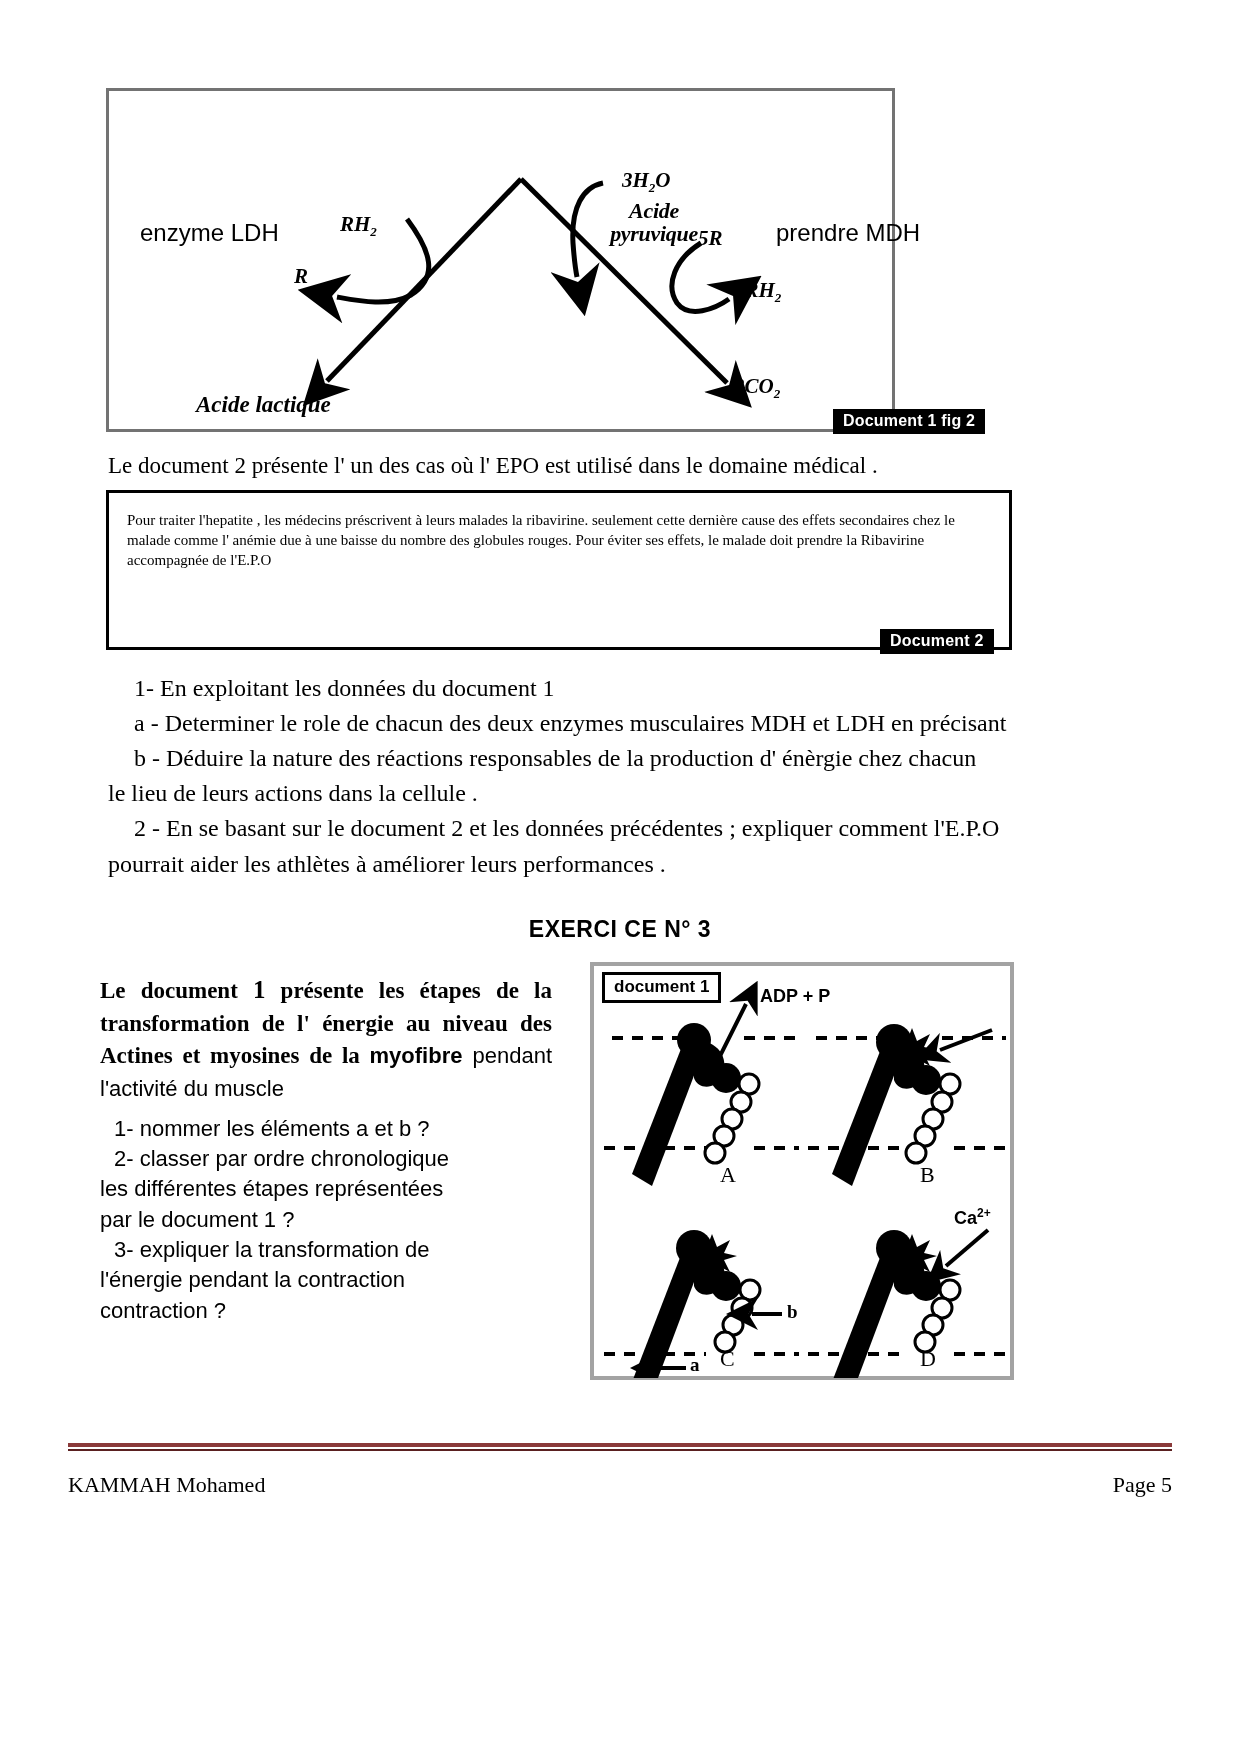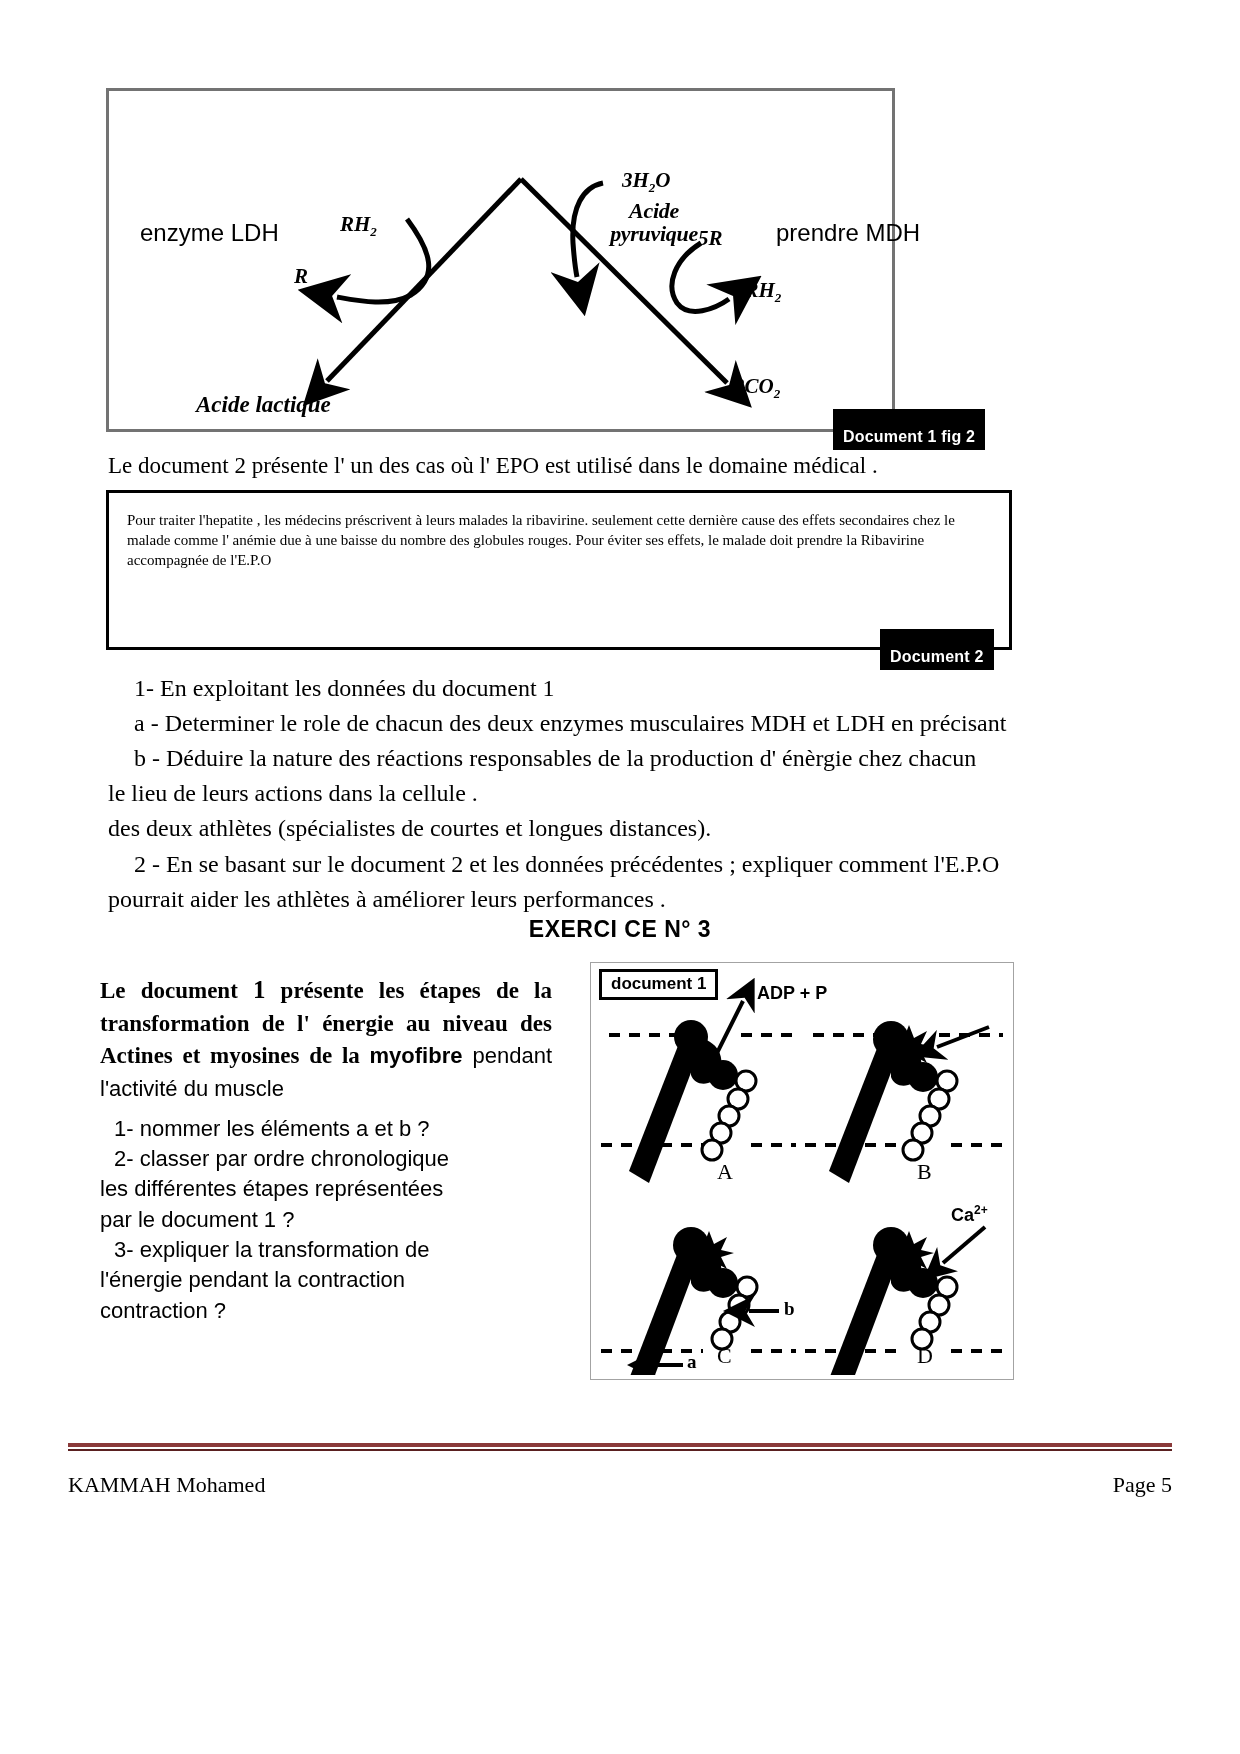--- a/index.html
+++ b/index.html
@@ -75,21 +75,21 @@
     white-space: nowrap;
   }
 
   .doc-tag {
     position: absolute;
     background: #000;
     color: #fff;
     font-family: "Liberation Sans", sans-serif;
     font-weight: bold;
     font-size: 16px;
-    padding: 19px 10px 4px 10px;
+    padding: 3px 10px 4px 10px;
     white-space: nowrap;
     letter-spacing: 0.2px;
   }
   #doc1fig2-tag { left: 833px; top: 409px; }
   #doc2-tag     { left: 880px; top: 629px; }
 
   
   .intro-line {
     position: absolute;
     left: 108px; top: 452px;
@@ -173,21 +173,21 @@
   .ex3-qs p { margin: 0; }
   .ex3-qs .ind { text-indent: 14px; }
 
   
   .ex3-fig {
     position: absolute;
     left: 590px;
     top: 962px;
     width: 424px;
     height: 418px;
-    border: 1px solid #a3a3a3;
+    border: 4px solid #a3a3a3;
     box-sizing: border-box;
     background: #fff;
   }
   .ex3-fig-inner { position: absolute; left: 0; top: 0; }
   .docu1-badge {
     position: absolute;
     left: 8px; top: 6px;
     border: 3px solid #000;
     padding: 2px 9px 3px 9px;
     font-family: "Liberation Sans", sans-serif;
@@ -315,21 +315,20 @@
   <div class="doc2-box">
     <div class="doc2-text">Pour traiter l'hepatite , les médecins préscrivent à leurs malades la ribavirine. seulement cette dernière cause des effets secondaires chez le malade comme l' anémie due à une baisse du nombre des globules rouges. Pour éviter ses effets, le malade doit prendre la Ribavirine accompagnée de l'E.P.O</div>
   </div>
   <div class="doc-tag" id="doc2-tag">Document 2</div>
 
   <div class="q-block">
     <p class="q-line q-indent">1- En exploitant les données du document 1</p>
     <p class="q-line q-indent">a - Determiner le role de chacun des deux enzymes musculaires MDH et LDH en précisant</p>
     <p class="q-line q-indent">b - Déduire la nature des réactions responsables de la production d' énèrgie chez chacun</p>
     <p class="q-line">le lieu de leurs actions dans la cellule .</p>
-    <p class="q-line">des deux athlètes (spécialistes de courtes et longues distances).</p>
     <p class="q-line q-indent">2 - En se basant sur le document 2 et les données précédentes ; expliquer comment l'E.P.O</p>
     <p class="q-line">pourrait aider les athlètes à améliorer leurs performances .</p>
   </div>
 
   <div class="ex-title">EXERCI CE N° 3</div>
 
   <div class="ex3-left">
     <p class="ex3-para"><span>Le document </span><span class="big1">1</span><span> présente les étapes de la transformation de l' énergie au niveau des Actines et myosines de la</span>
       <span class="ex3-hand"><b>myofibre</b><span> pendant l'activité du muscle</span></span>
     </p>

